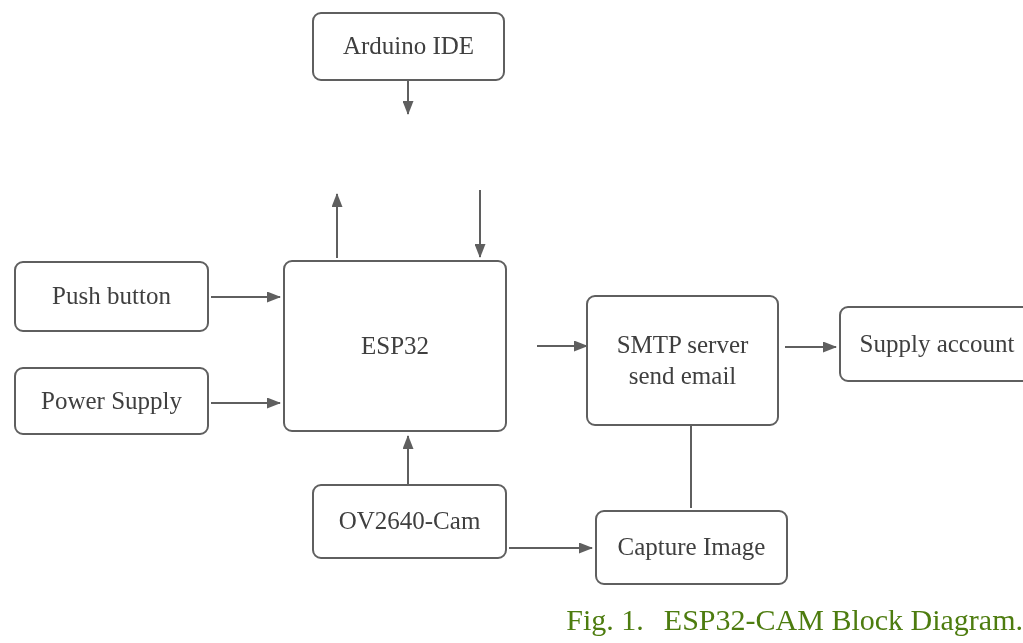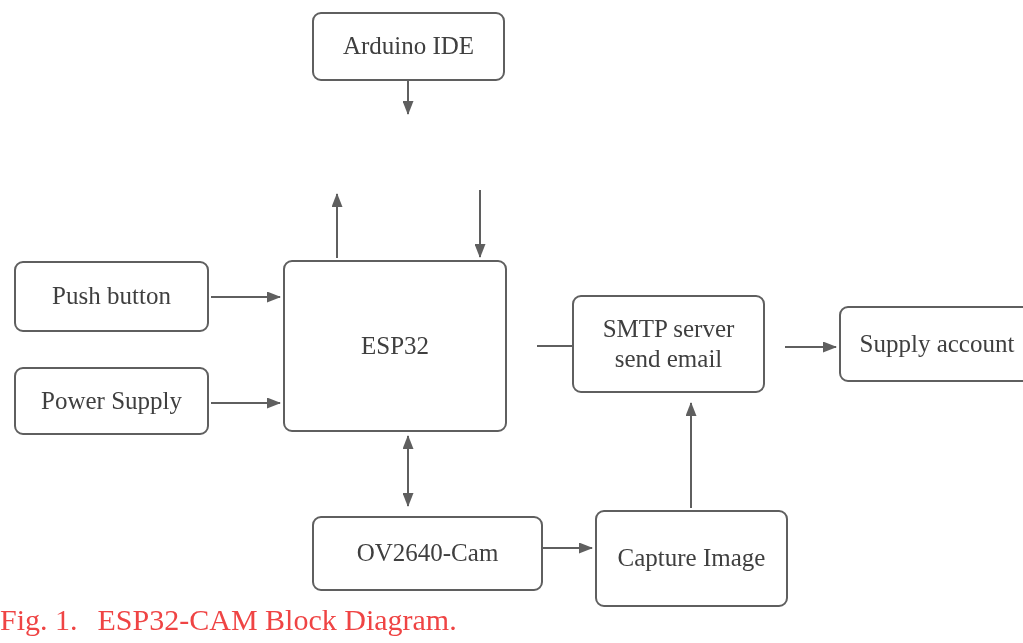--- a/index.html
+++ b/index.html
@@ -31,37 +31,37 @@
     left: 0;
     top: 0;
     width: 1023px;
     height: 643px;
   }
   .caption {
     position: absolute;
     left: 0;
     top: 603px;
     width: 1023px;
-    text-align: left;
+    text-align: right;
     font-size: 30px;
-    color: #ef4444;
+    color: #4d7c0f;
     white-space: nowrap;
   }
   .caption .caption-prefix { margin-right: 20px; }
 
   
   .n-arduino   { left: 312px; top: 12px;  width: 193px; height: 69px; }
   .n-ftdi      { left: 312px; top: 118px; width: 193px; height: 72px; }
   .n-push      { left: 14px;  top: 261px; width: 195px; height: 71px; }
   .n-power     { left: 14px;  top: 367px; width: 195px; height: 68px; }
   .n-esp32     { left: 283px; top: 260px; width: 224px; height: 172px; }
-  .n-smtp      { left: 572px; top: 295px; width: 193px; height: 98px; }
+  .n-smtp      { left: 586px; top: 295px; width: 193px; height: 131px; }
   .n-email     { left: 839px; top: 306px; width: 196px; height: 76px; }
-  .n-ov2640    { left: 312px; top: 516px; width: 231px; height: 75px; }
-  .n-capture   { left: 595px; top: 510px; width: 193px; height: 97px; }
+  .n-ov2640    { left: 312px; top: 484px; width: 195px; height: 75px; }
+  .n-capture   { left: 595px; top: 510px; width: 193px; height: 75px; }
 </style>
 </head>
 <body>
 
 <div class="figure">
 
   <svg class="connectors" viewBox="0 0 1023 643" xmlns="http://www.w3.org/2000/svg">
     <defs>
       <marker id="arrow" viewBox="0 0 14 11" refX="13" refY="5.5" markerWidth="14" markerHeight="11" markerUnits="userSpaceOnUse" orient="auto-start-reverse">
         <path d="M0,0 L14,5.5 L0,11 Z" fill="#5f5f5f"></path>

